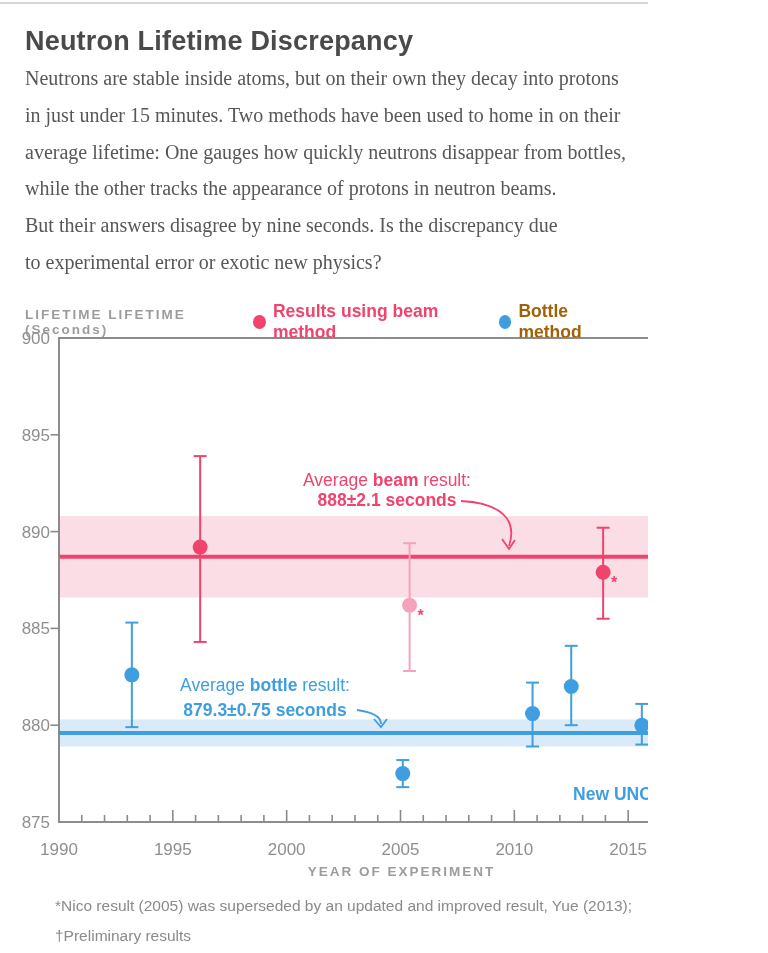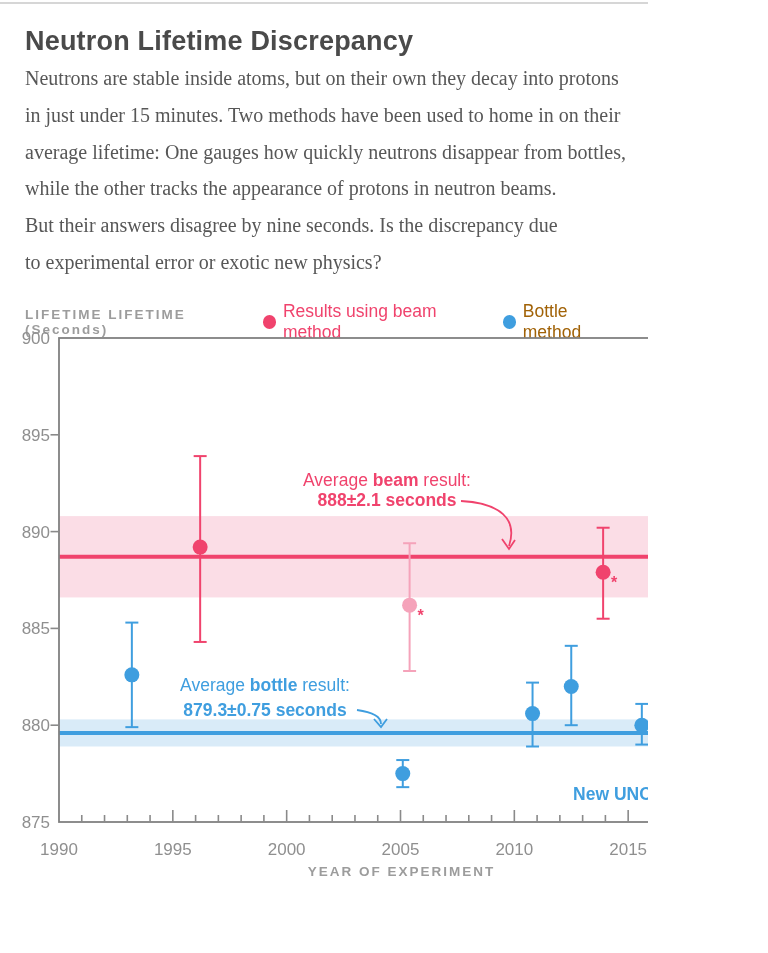--- a/index.html
+++ b/index.html
@@ -7,21 +7,21 @@
         font-family:"Liberation Sans",sans-serif;}
   .top-rule{position:absolute;top:2px;left:0;width:768px;height:2px;background:#d6d6d6;}
   .page-title{position:absolute;left:25px;top:26px;margin:0;font-size:27px;font-weight:bold;
         color:#4a4a4a;letter-spacing:0.2px;}
   .intro{position:absolute;left:25px;top:60px;width:726px;margin:0;
         font-family:"Liberation Serif",serif;font-size:20px;line-height:36.8px;color:#575757;
         white-space:pre-line;}
   .chart-header{position:absolute;left:25px;right:23px;top:301px;display:flex;
         justify-content:space-between;align-items:center;}
   .yaxis-label{font-size:13.5px;font-weight:bold;letter-spacing:2px;color:#9c9c9c;}
-  .legend{display:flex;gap:14px;align-items:center;font-size:17.5px;font-weight:normal;}
+  .legend{display:flex;gap:14px;align-items:center;font-size:17.5px;font-weight:bold;}
   .legend-item{display:flex;align-items:center;gap:7px;}
   .legend-dot{width:14px;height:14px;border-radius:50%;display:inline-block;}
   #chart{position:absolute;left:0;top:330px;}
   #chart text{font-family:"Liberation Sans",sans-serif;}
   .ticklabel{fill:#8f8f8f;font-size:17px;}
   .axis-title{fill:#9c9c9c;font-size:13.5px;font-weight:bold;letter-spacing:2px;}
   .footnotes{position:absolute;left:55px;top:891px;font-size:15.5px;color:#8a8a8a;
         line-height:30px;}
 </style>
 </head>
@@ -157,13 +157,17 @@
       <text x="387" y="156" text-anchor="middle" fill="#f0436d" font-size="17.5"><tspan>Average </tspan><tspan font-weight="bold">beam</tspan><tspan> result:</tspan></text>
       <text x="387" y="176" text-anchor="middle" fill="#f0436d" font-size="17.5" font-weight="bold">888±2.1 seconds</text>
       <text x="265" y="361" text-anchor="middle" fill="#3f9edf" font-size="17.5"><tspan>Average </tspan><tspan font-weight="bold">bottle</tspan><tspan> result:</tspan></text>
       <text x="265" y="386" text-anchor="middle" fill="#3f9edf" font-size="17.5" font-weight="bold">879.3±0.75 seconds</text>
       <path d="M461,171 C500,173 518,189 509,216" fill="none" stroke="#f0436d" stroke-width="1.8"></path>
       <path d="M502,209 L509,219 L515,210" fill="none" stroke="#f0436d" stroke-width="1.8"></path>
       <path d="M357,380 C372,382 381,387 381,394" fill="none" stroke="#3f9edf" stroke-width="1.8"></path>
       <path d="M374,389 L381,397 L387,389" fill="none" stroke="#3f9edf" stroke-width="1.8"></path>
     </svg>
 
+  <div class="footnotes">
+    <div>*Nico result (2005) was superseded by an updated and improved result, Yue (2013);</div>
+    <div>†Preliminary results</div>
+  </div>
 </div>
 
 </body></html>

